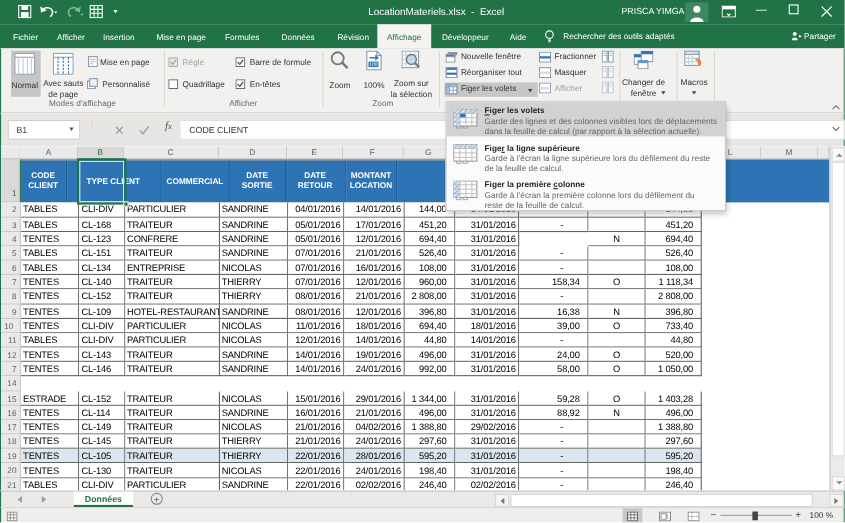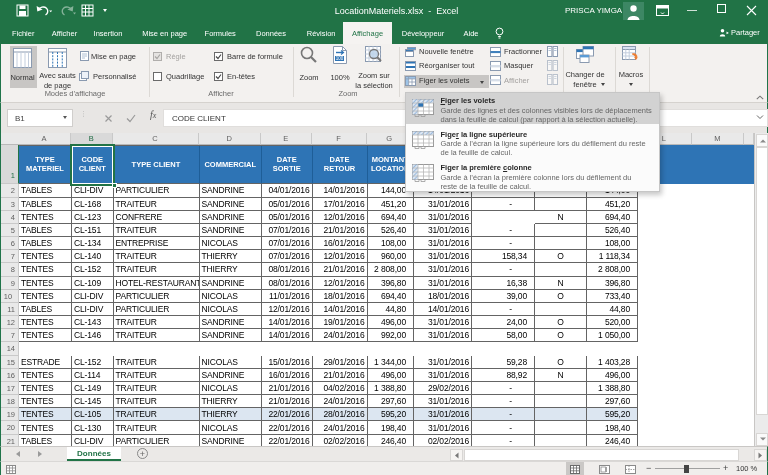--- a/index.html
+++ b/index.html
@@ -99,20 +99,21 @@
     <div class="tab" style="left:321.1px;">Révision</div>
     <div class="tab" style="left:423px;">Développeur</div>
     <div class="tab" style="left:471px;">Aide</div>
     <div id="tab-active" style="left:343px;width:49px;">Affichage</div>
     <svg style="position:absolute;left:494px;top:5px" width="11" height="13" viewBox="0 0 11 13">
       <g fill="none" stroke="#fff" stroke-width="1">
         <circle cx="5.5" cy="4.5" r="3.4"></circle>
         <path d="M4.2 9.5 h2.6 M4.5 11 h2"></path>
       </g>
     </svg>
+    <div style="position:absolute;left:512px;top:0;font-size:7.5px;line-height:22px;color:#fff;">Rechercher des outils adaptés</div>
     <svg style="position:absolute;left:719px;top:6px" width="10" height="10" viewBox="0 0 10 10">
       <circle cx="3.5" cy="2.8" r="1.8" fill="#fff"></circle>
       <path d="M0.8 8.6 C0.8 5.4 6.2 5.4 6.2 8.6 Z" fill="#fff"></path>
       <path d="M7.5 3.5 l2.4 1.4 l-2.4 1.4 z" fill="#fff"></path>
     </svg>
     <div style="position:absolute;left:731px;top:0;font-size:7.5px;line-height:22px;color:#fff;">Partager</div>
   </div>
 <div class="abs" id="ribbon">
     <div class="abs pressed" style="left:8.5px;top:2px;width:27px;height:42px;"></div>
     <svg style="position:absolute;left:12px;top:4px" width="19" height="20" viewBox="0 0 19 20">
@@ -289,21 +290,20 @@
 <div class="colhdr" style="left:365.5px;width:46.5px;">G</div>
 <div class="colhdr" style="left:412px;width:58px;">H</div>
 <div class="colhdr" style="left:470px;width:63px;">I</div>
 <div class="colhdr" style="left:533px;width:52px;">J</div>
 <div class="colhdr" style="left:585px;width:51px;">K</div>
 <div class="colhdr" style="left:636px;width:54.5px;">L</div>
 <div class="colhdr" style="left:690.5px;width:52.5px;">M</div>
     <div class="colhdr" style="left:743px;width:10px;"></div>
 <div id="tbl">
 <div class="r" style="top:0;height:39.90px;border-top:1px solid #646464;">
-        <div class="hc" style="width:53.0px;">TYPE<br>MATERIEL</div>
         <div class="hc" style="width:41.5px;">CODE<br>CLIENT</div>
         <div class="hc" style="width:86.0px;">TYPE CLIENT</div>
         <div class="hc" style="width:62.5px;">COMMERCIAL</div>
         <div class="hc" style="width:50.5px;">DATE<br>SORTIE</div>
         <div class="hc" style="width:55.0px;">DATE<br>RETOUR</div>
         <div class="hc" style="width:46.5px;">MONTANT<br>LOCATION</div>
         <div class="hc" style="width:58.0px;">
           <br>
         </div>
         <div class="hc" style="width:63.0px;">

